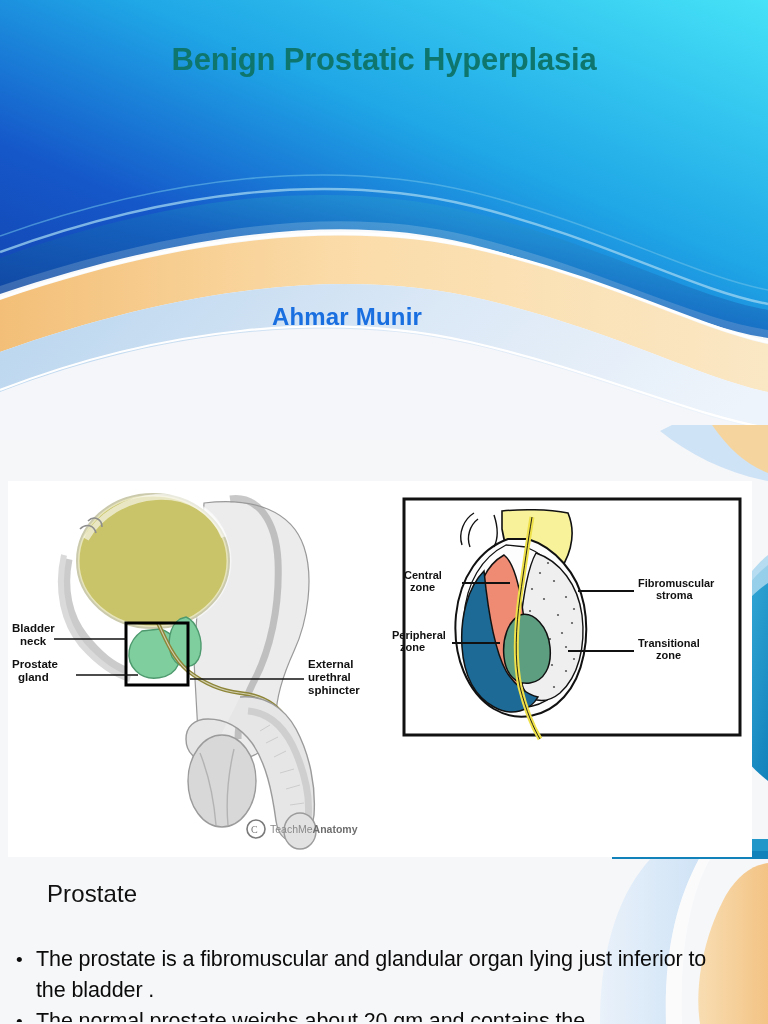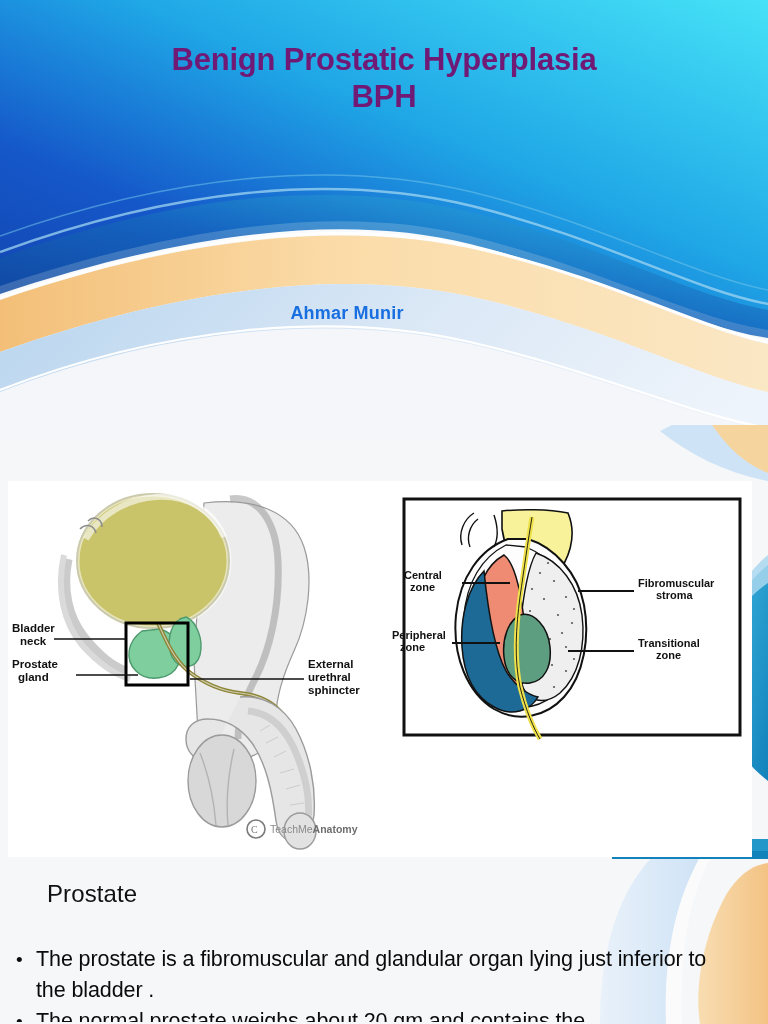--- a/index.html
+++ b/index.html
@@ -28,31 +28,31 @@
   .title-block {
     position:absolute; left:0; top:42px;
     width:768px;
     text-align:center;
     z-index:5;
     line-height:1.18;
   }
   .title-line {
     font-size:31px;
     font-weight:bold;
-    color:#701a75;
+    color:#0f766e;
     letter-spacing:-0.2px;
     display:block;
   }
 
   .author {
     position:absolute; left:0; top:303px;
     width:694px;
     text-align:center;
     z-index:6;
-    font-size:18px;
+    font-size:24px;
     font-weight:bold;
     color:#1a6fe0;
     letter-spacing:0.2px;
   }
 
   
   .right-ribbons {
     position:absolute; left:0; top:425px;
     width:768px; height:599px;
     z-index:1;
@@ -162,21 +162,20 @@
       <path d="M0,352 C180,288 346,266 486,300 C612,330 700,378 768,392
                L768,440 L0,440 Z" fill="url(#gLightBlue)"></path>
 
       <path d="M0,392 C160,330 330,312 470,344 C600,374 694,418 768,430
                L768,440 L0,440 Z" fill="#f4f6f9"></path>
       <path d="M0,390 C160,328 330,310 470,342 C600,372 694,416 768,428" fill="none" stroke="#ffffff" stroke-width="2.2"></path>
     </svg>
 
     <div class="title-block">
       <span class="title-line">Benign Prostatic Hyperplasia</span>
-      <span class="title-line">BPH</span>
     </div>
 
     <div class="author">Ahmar Munir</div>
   </div>
 
   <div class="right-ribbons">
     <svg width="768" height="599" viewBox="0 0 768 599">
       <defs>
         <linearGradient id="rOrange" x1="0" y1="0" x2="1" y2="0">
           <stop offset="0%" stop-color="#f8ddb2"></stop>

